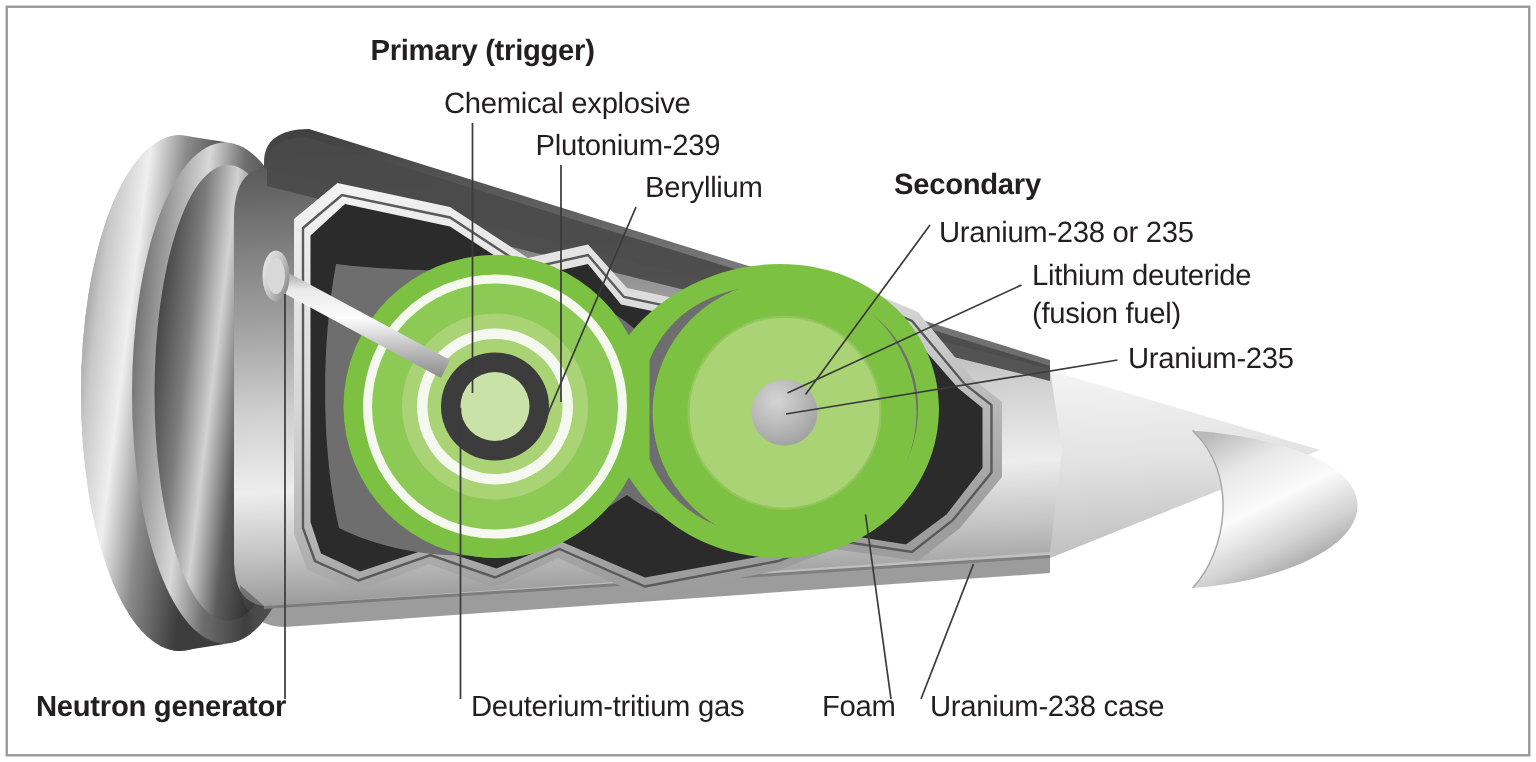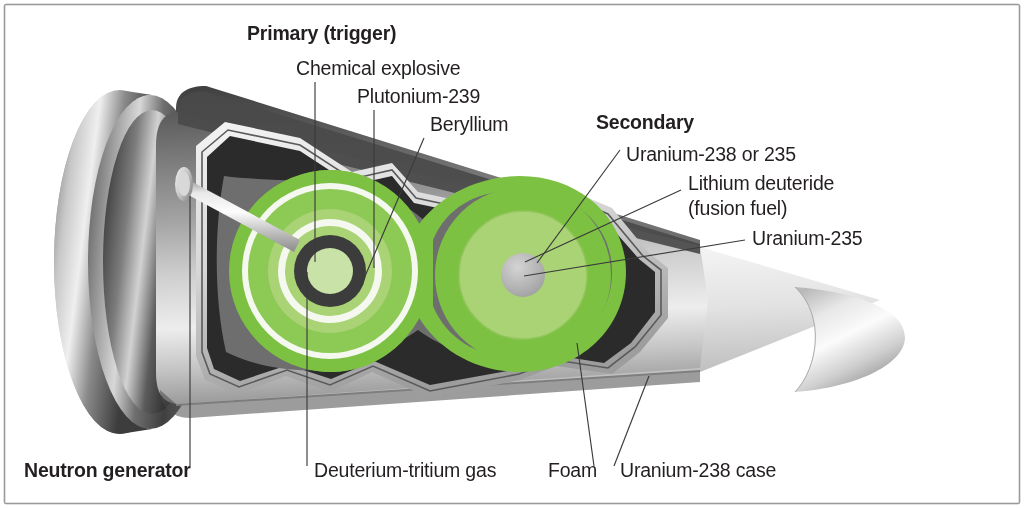--- a/index.html
+++ b/index.html
@@ -10,21 +10,20 @@
   }
   body {
     font-family: "Liberation Sans", "DejaVu Sans", sans-serif;
   }
   #figure {
     position: relative;
     width: 1024px;
     height: 508px;
     background: #ffffff;
     overflow: hidden;
-    border-radius: 15px;
   }
   #diagram-svg {
     display: block;
     width: 1024px;
     height: 508px;
   }
   .lbl {
     font-family: "Liberation Sans", "DejaVu Sans", sans-serif;
     fill: #231f20;
     font-size: 19.5px;

